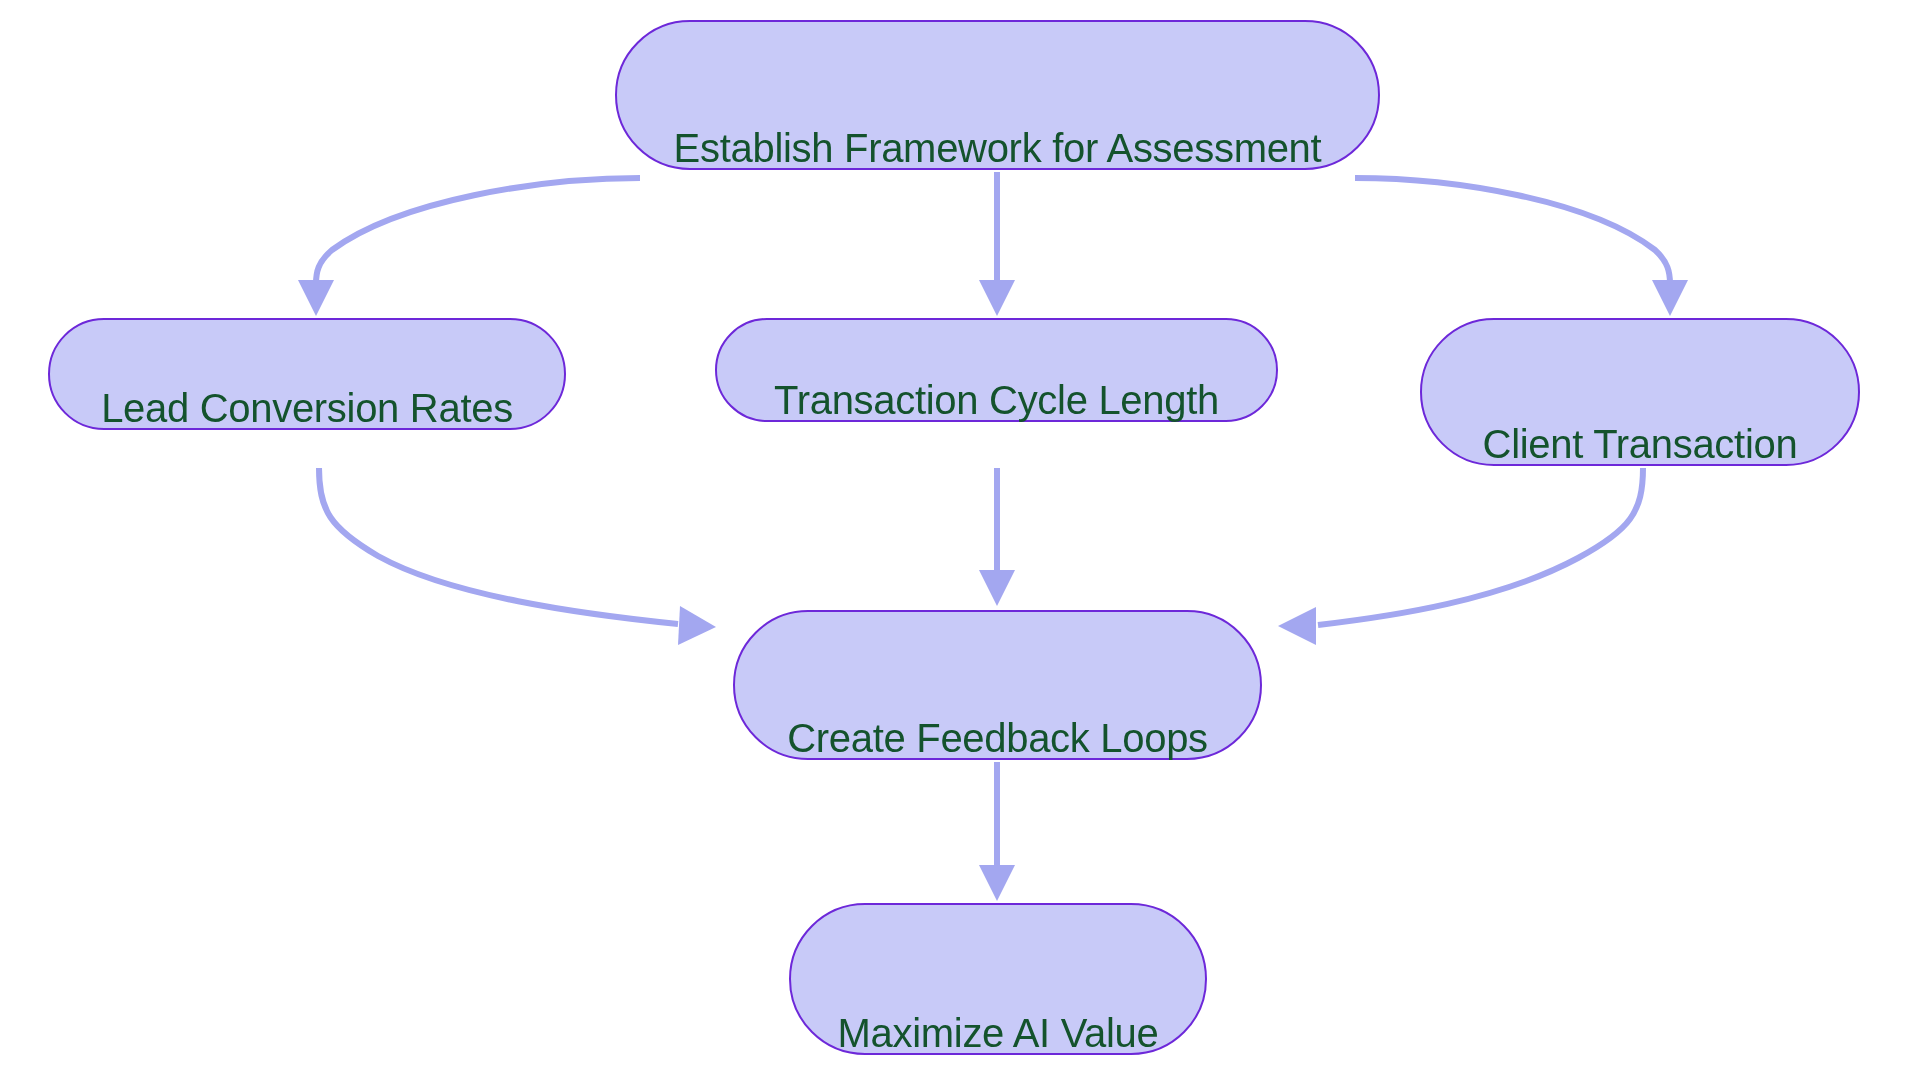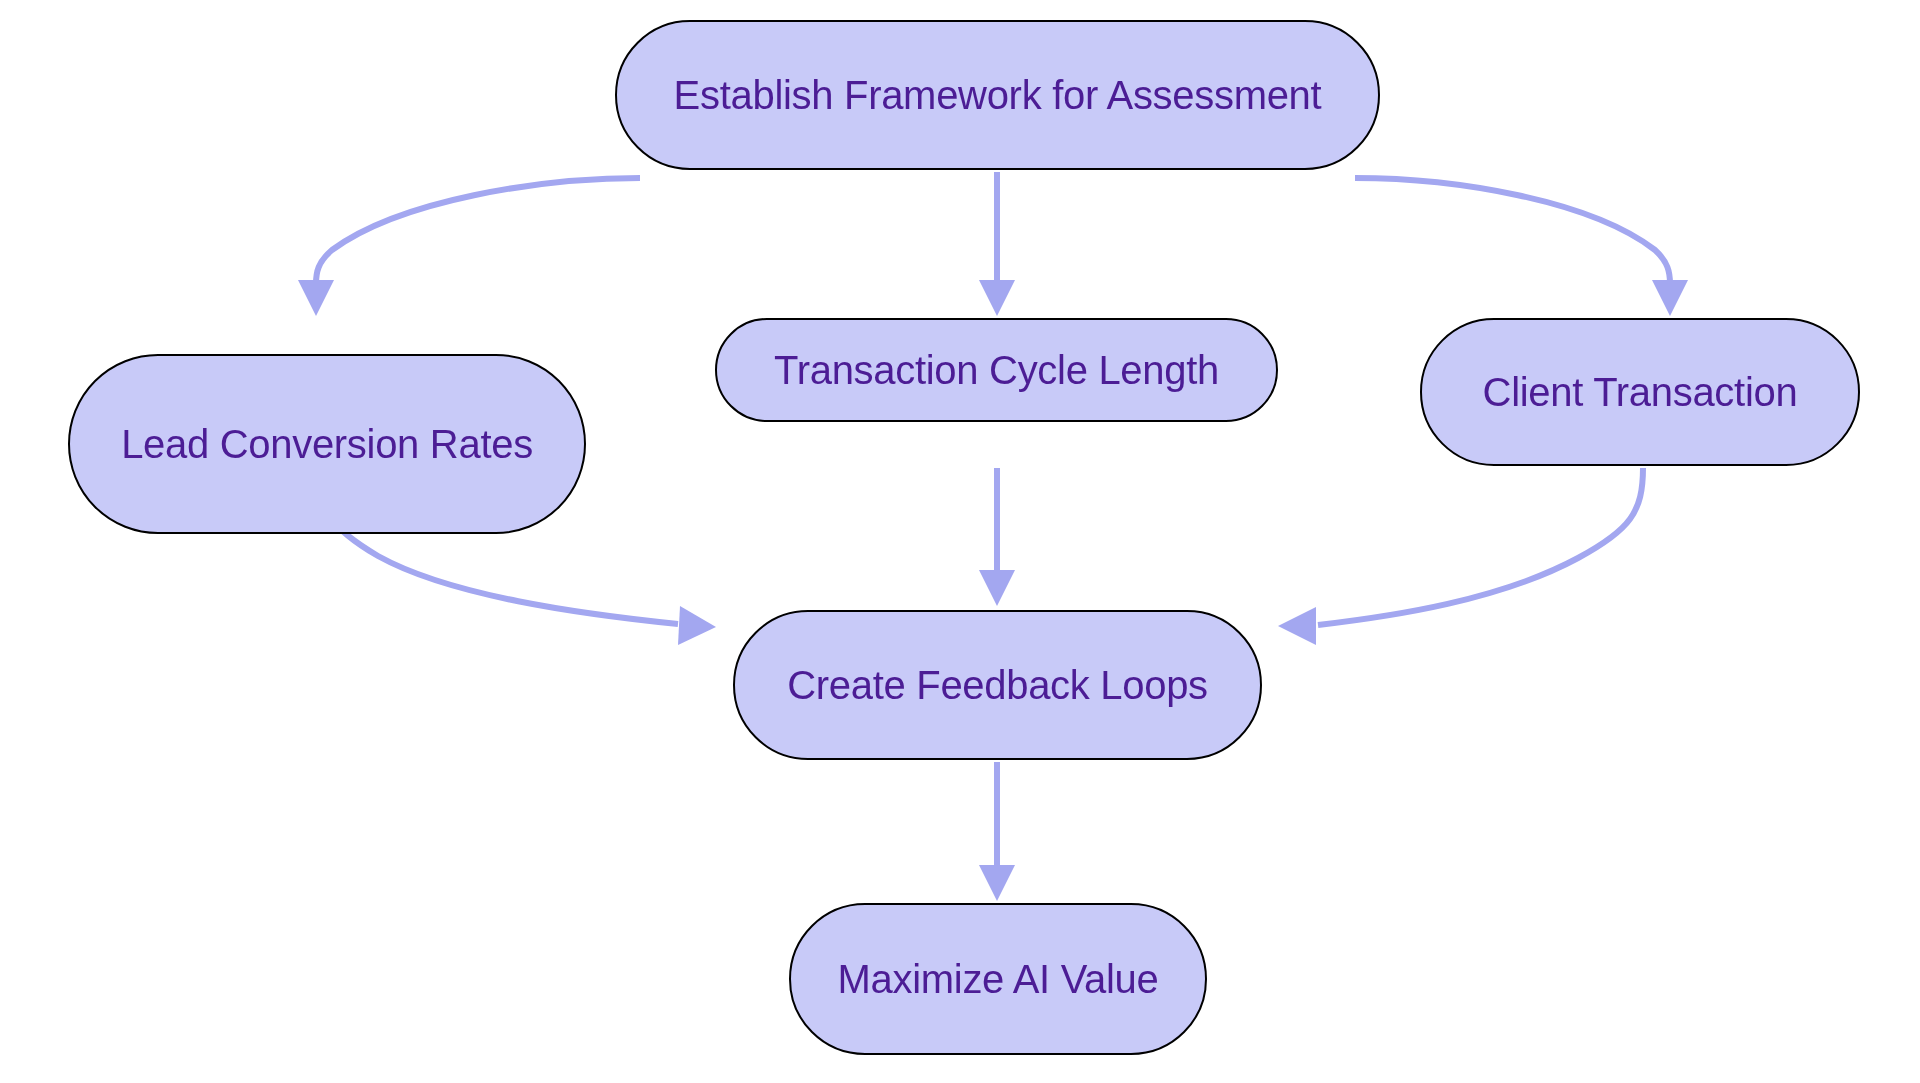--- a/index.html
+++ b/index.html
@@ -34,26 +34,26 @@
     stroke-linecap: butt;
   }
   .arrow-head {
     fill: #a3a7f0;
     stroke: none;
   }
   .node {
     position: absolute;
     box-sizing: border-box;
     background: #c8caf8;
-    border: 2px solid #000000;
+    border: 2px solid #6d28d9;
     border-radius: 999px;
     display: flex;
-    align-items: center;
+    align-items: flex-end;
     justify-content: center;
-    color: #4c1d95;
+    color: #14532d;
     font-size: 40px;
     font-weight: 400;
     letter-spacing: -0.3px;
     white-space: nowrap;
     line-height: 1;
   }
   .node-label {
     display: block;
     padding: 0 10px;
   }
@@ -85,21 +85,21 @@
 
     <path class="edge-path" d="M 997,762 L 997,869"></path>
     <polygon class="arrow-head" points="979,865 1015,865 997,901"></polygon>
 
   </svg>
 
   <div class="node" style="left:615px; top:20px; width:765px; height:150px;">
     <span class="node-label">Establish Framework for Assessment</span>
   </div>
 
-  <div class="node" style="left:68px; top:318px; width:518px; height:180px;margin-top:36px;">
+  <div class="node" style="left:48px; top:318px; width:518px; height:112px;">
     <span class="node-label">Lead Conversion Rates</span>
   </div>
 
   <div class="node" style="left:715px; top:318px; width:563px; height:104px;">
     <span class="node-label">Transaction Cycle Length</span>
   </div>
 
   <div class="node" style="left:1420px; top:318px; width:440px; height:148px;">
     <span class="node-label">Client Transaction</span>
   </div>

